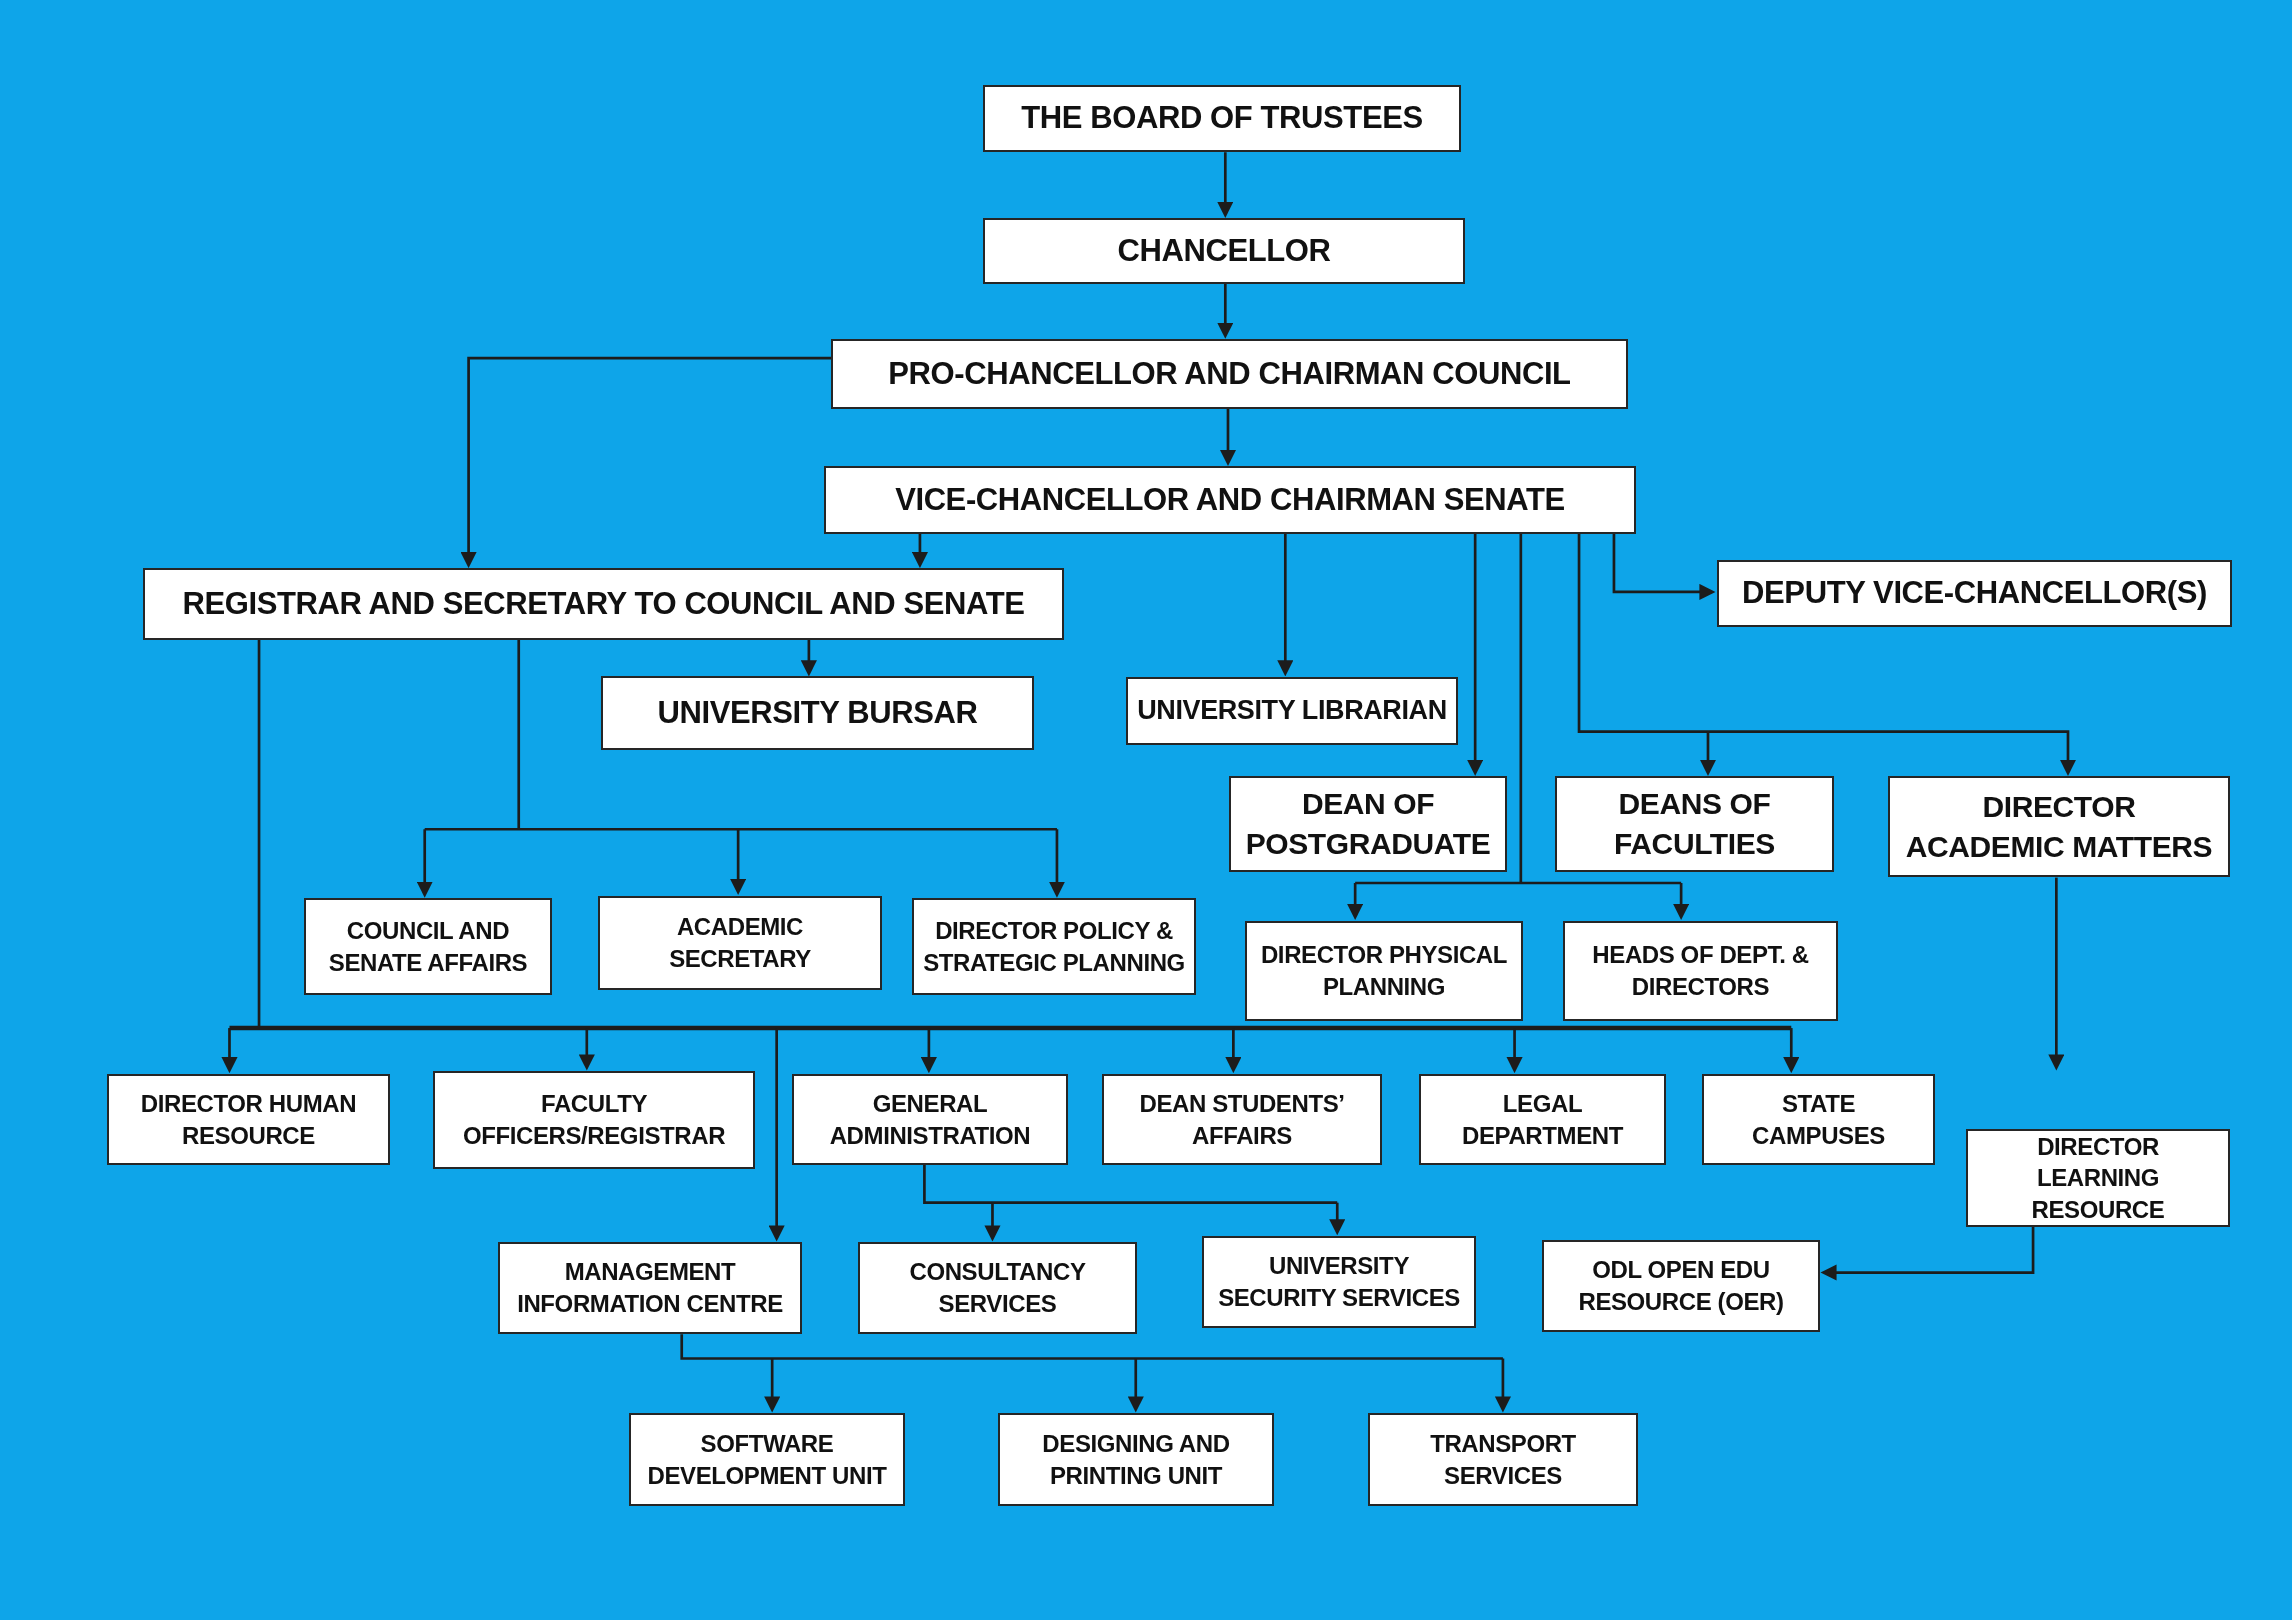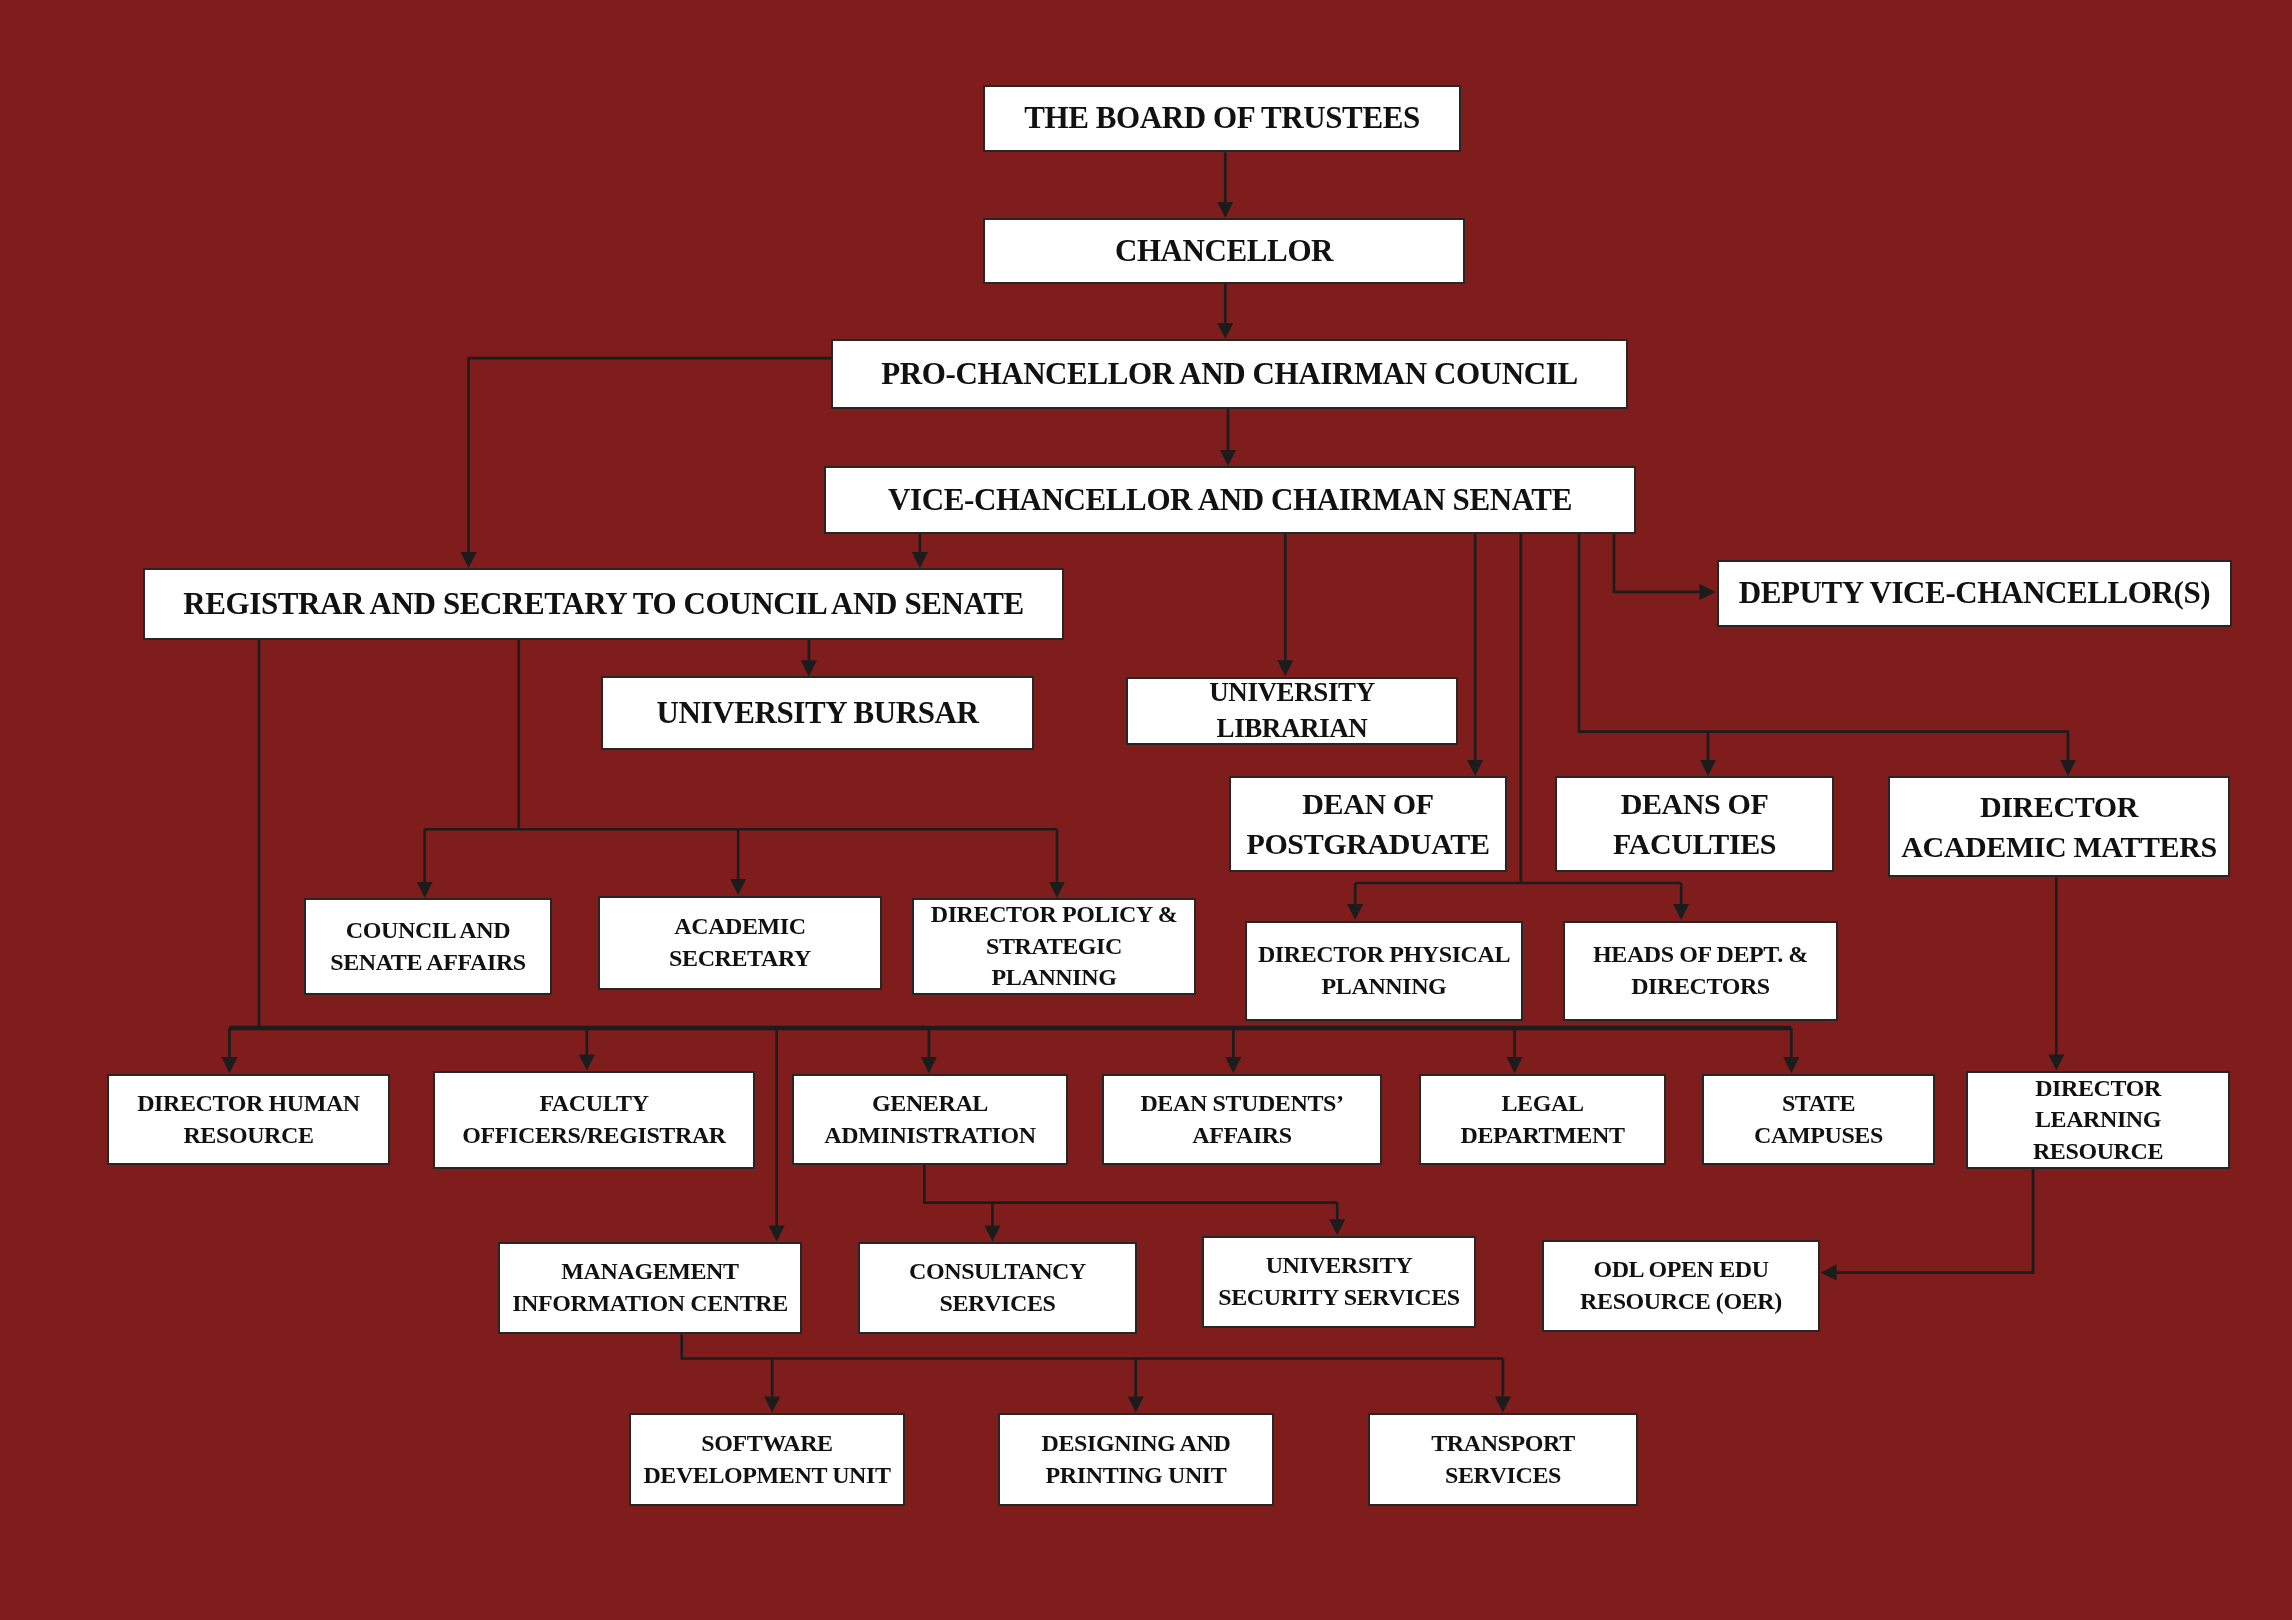--- a/index.html
+++ b/index.html
@@ -7,23 +7,22 @@
     padding: 0;
     background: #ffffff;
     width: 2293px;
     height: 1620px;
     font-family: "Liberation Sans", "DejaVu Sans", sans-serif;
   }
   .stage {
     position: relative;
     width: 2293px;
     height: 1620px;
-    background: #7f1d1d;
+    background: #0ea5e9;
     overflow: hidden;
-    font-family: Liberation Serif, serif;
   }
   .wires {
     position: absolute;
     left: 0;
     top: 0;
     width: 2293px;
     height: 1620px;
   }
   .node {
     position: absolute;
@@ -61,21 +60,21 @@
   .n-acadsec     { left:  598px; top: 896px; width: 284px; height: 94px; }
   .n-dirpolicy   { left: 912px; top: 898px; width: 284px; height: 97px; }
   .n-dirphys     { left: 1245px; top: 921px; width: 278px; height: 100px; align-items: center; }
   .n-heads       { left: 1563px; top: 921px; width: 275px; height: 100px; }
   .n-dirhr       { left:  107px; top: 1074px; width: 283px; height: 91px; }
   .n-faculty     { left:  433px; top: 1071px; width: 322px; height: 98px; }
   .n-genadmin    { left:  792px; top: 1074px; width: 276px; height: 91px; }
   .n-deanstud    { left: 1102px; top: 1074px; width: 280px; height: 91px; }
   .n-legal       { left: 1419px; top: 1074px; width: 247px; height: 91px; }
   .n-state       { left: 1702px; top: 1074px; width: 233px; height: 91px; }
-  .n-dirlearn    { left: 1966px; top: 1071px; width: 264px; height: 98px; }
+  .n-dirlearn    { left: 1966px; top: 1129px; width: 264px; height: 98px; }
   .n-mic         { left:  498px; top: 1242px; width: 304px; height: 92px; }
   .n-consult     { left:  858px; top: 1242px; width: 279px; height: 92px; }
   .n-security    { left: 1202px; top: 1236px; width: 274px; height: 92px; }
   .n-odl         { left: 1542px; top: 1240px; width: 278px; height: 92px; }
   .n-software    { left:  629px; top: 1413px; width: 276px; height: 93px; }
   .n-designing   { left: 998px; top: 1413px; width: 276px; height: 93px; }
   .n-transport   { left: 1368px; top: 1413px; width: 270px; height: 93px; }
 </style>
 </head>
 <body>

